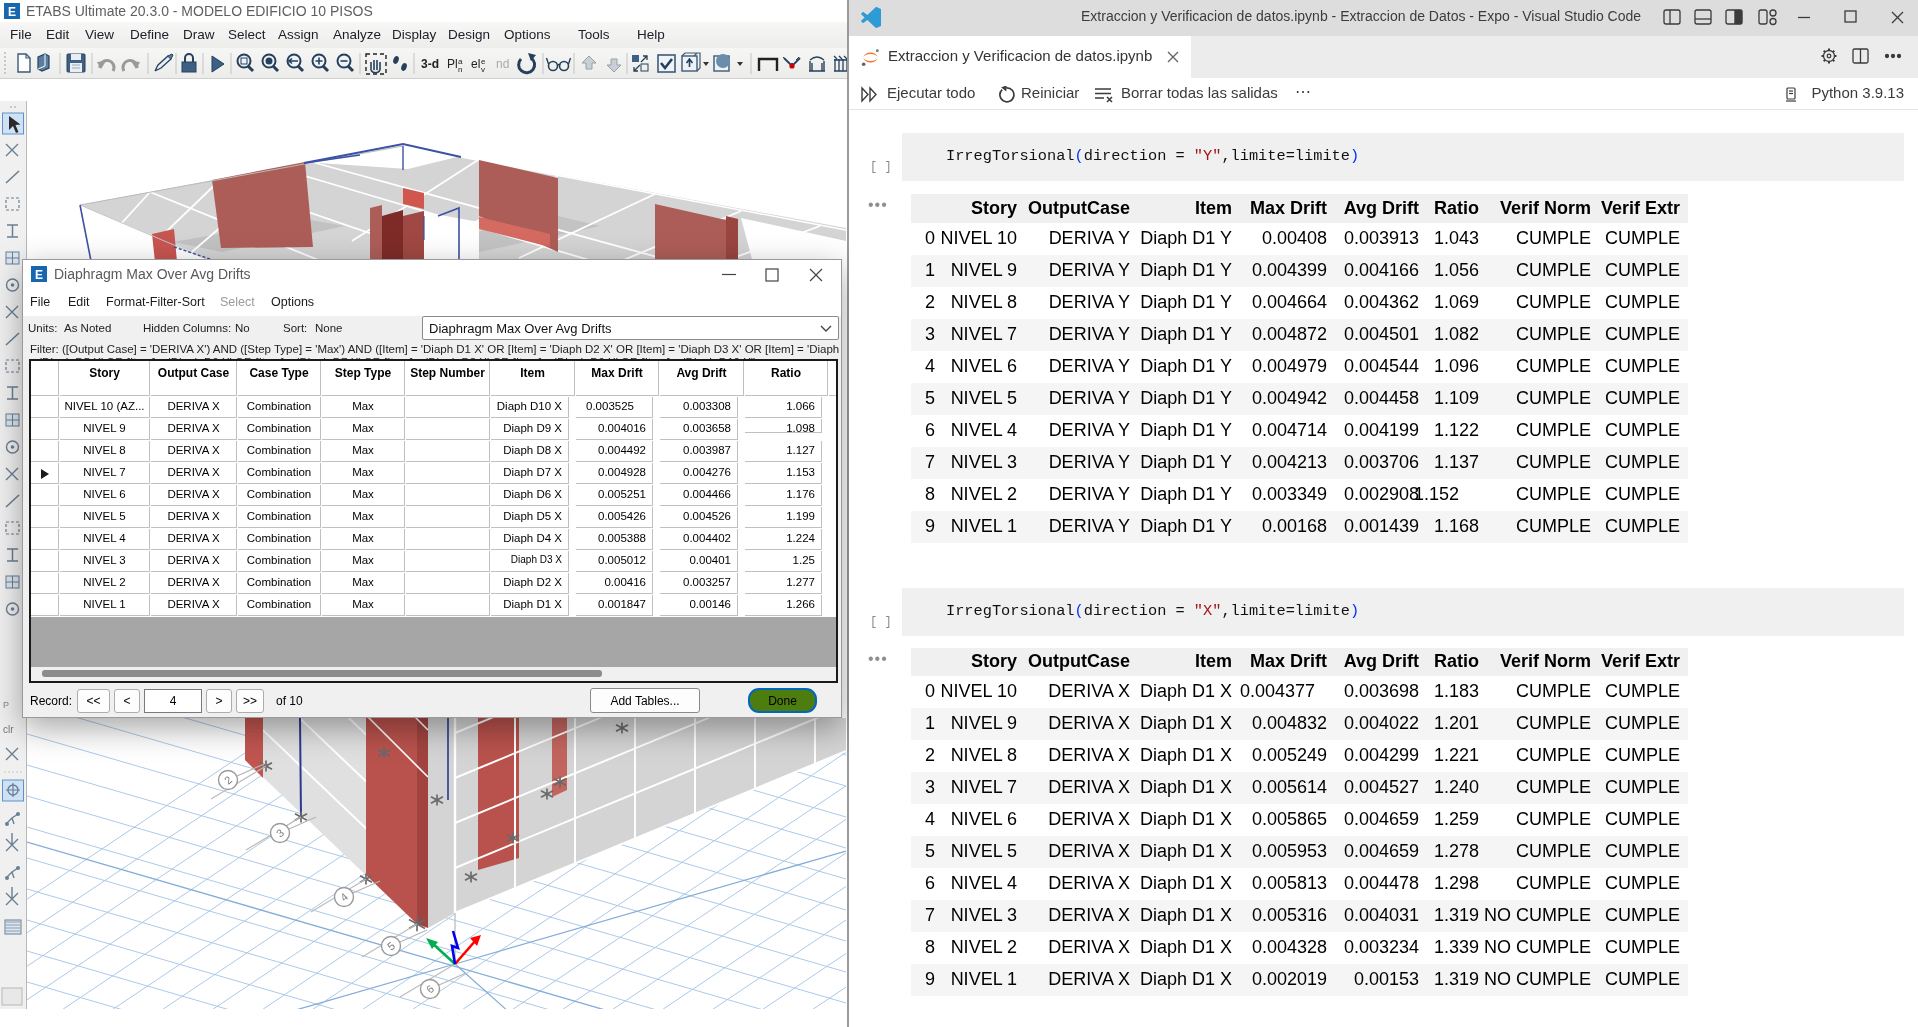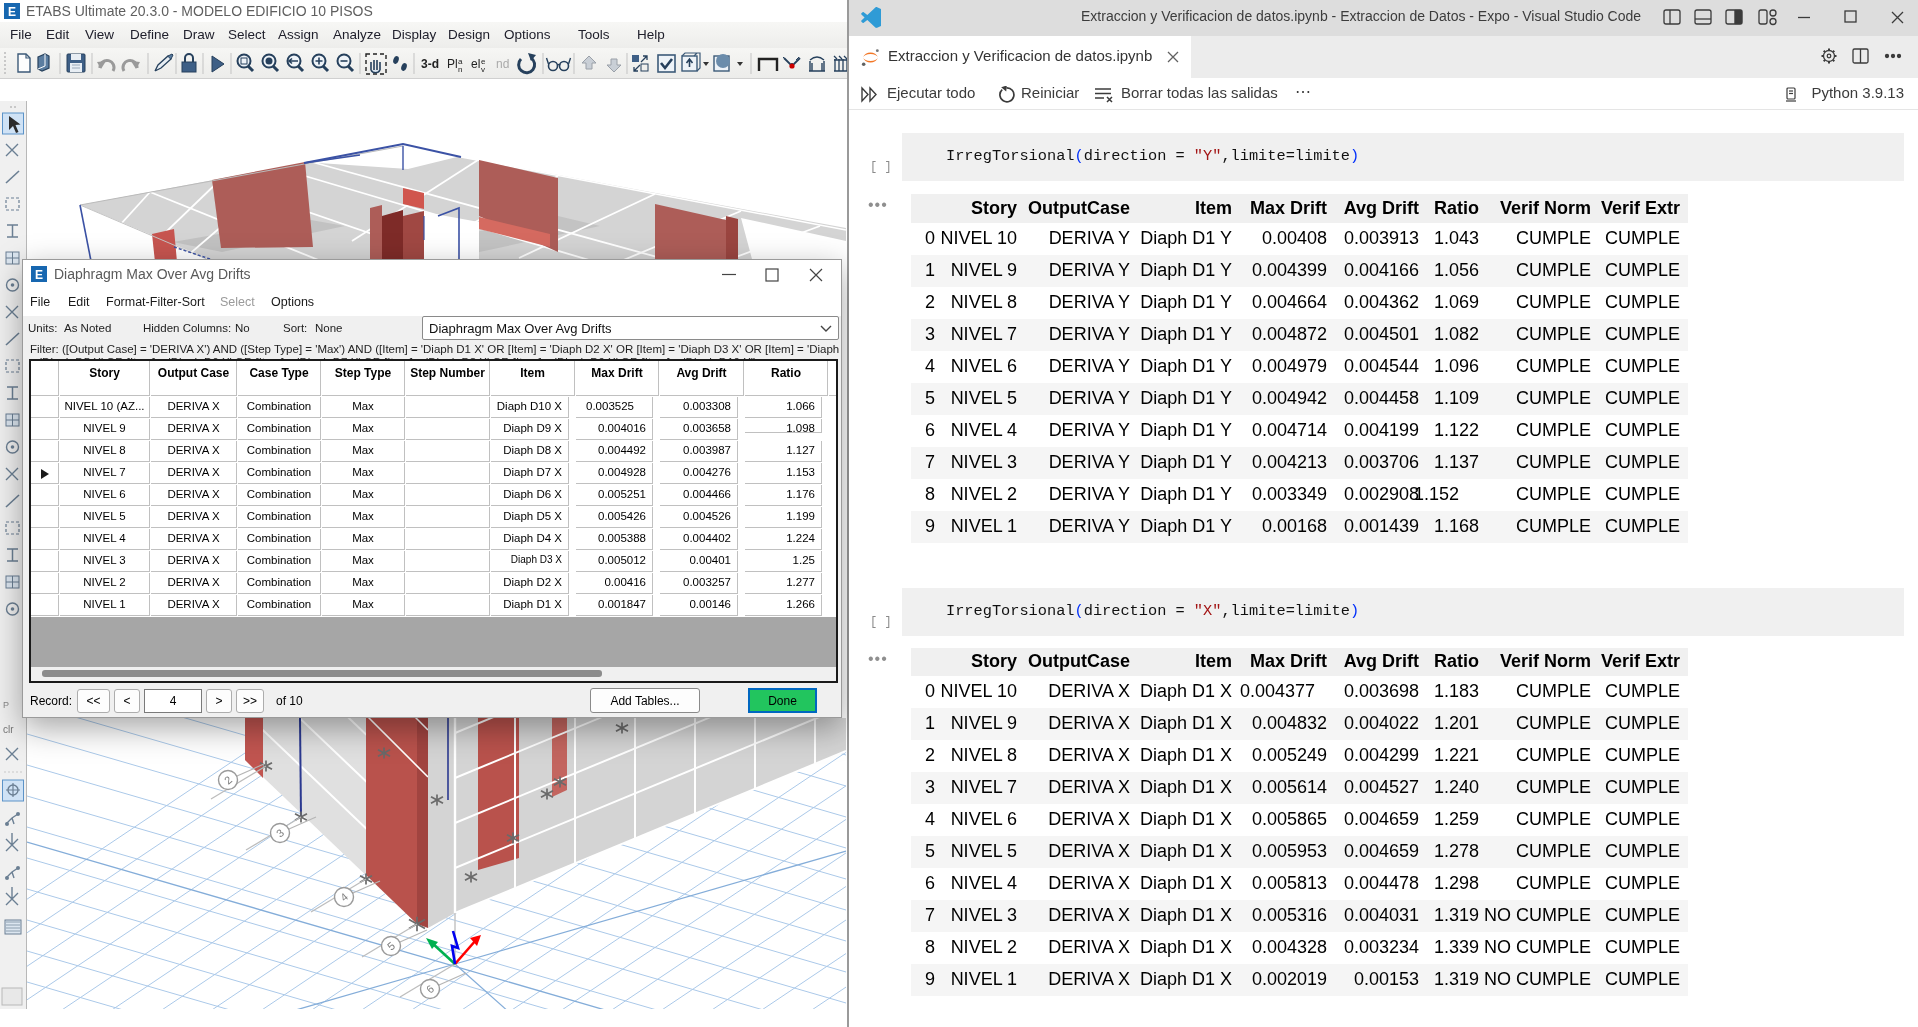--- a/index.html
+++ b/index.html
@@ -569,21 +569,21 @@
       </div>
       <div style="position:absolute;left:0;top:425px;width:100%;height:34px;font-size:12px;color:#000">
         <span style="position:absolute;left:7px;top:9px">Record:</span>
         <div style="position:absolute;left:54px;top:4px;width:33px;height:24px;background:#fdfdfd;border:1px solid #adadad;border-radius:3px;text-align:center;padding-top:4px">&lt;&lt;</div>
         <div style="position:absolute;left:91px;top:4px;width:26px;height:24px;background:#fdfdfd;border:1px solid #adadad;border-radius:3px;text-align:center;padding-top:4px">&lt;</div>
         <div style="position:absolute;left:121px;top:4px;width:58px;height:24px;background:#fff;border:1px solid #7a7a7a;text-align:center;padding-top:4px">4</div>
         <div style="position:absolute;left:183px;top:4px;width:26px;height:24px;background:#fdfdfd;border:1px solid #adadad;border-radius:3px;text-align:center;padding-top:4px">&gt;</div>
         <div style="position:absolute;left:213px;top:4px;width:28px;height:24px;background:#fdfdfd;border:1px solid #adadad;border-radius:3px;text-align:center;padding-top:4px">&gt;&gt;</div>
         <span style="position:absolute;left:253px;top:9px">of 10</span>
         <div style="position:absolute;left:567px;top:3px;width:110px;height:25px;background:#fdfdfd;border:1px solid #8a8a8a;border-radius:3px;text-align:center;padding-top:5px">Add Tables...</div>
-        <div style="position:absolute;left:725px;top:3px;width:69px;height:25px;background:#22c55e;border:2px solid #0067c0;border-radius:0;text-align:center;padding-top:4px">Done</div>
+        <div style="position:absolute;left:725px;top:3px;width:69px;height:25px;background:#4d7c0f;border:2px solid #0067c0;border-radius:11px;text-align:center;padding-top:4px">Done</div>
       </div>
     </div>
   </div>
 <div class="abs" style="left:847px;top:0;width:2px;height:1027px;background:#9a9a9a"></div>
 <div class="abs" style="left:849px;top:0;width:1069px;height:1027px;background:#ffffff;overflow:hidden">
     <div class="abs" style="left:0;top:36px;width:100%;height:42px;background:#ececec">
       <div style="position:absolute;left:0;top:0;width:342px;height:42px;background:#ffffff"></div>
       <svg width="19" height="19" style="position:absolute;left:12px;top:12px" viewBox="0 0 32 32">
         <circle cx="27.5" cy="4.5" r="2.4" fill="#767677"></circle>
         <circle cx="4.5" cy="27.5" r="3" fill="#616262"></circle>

